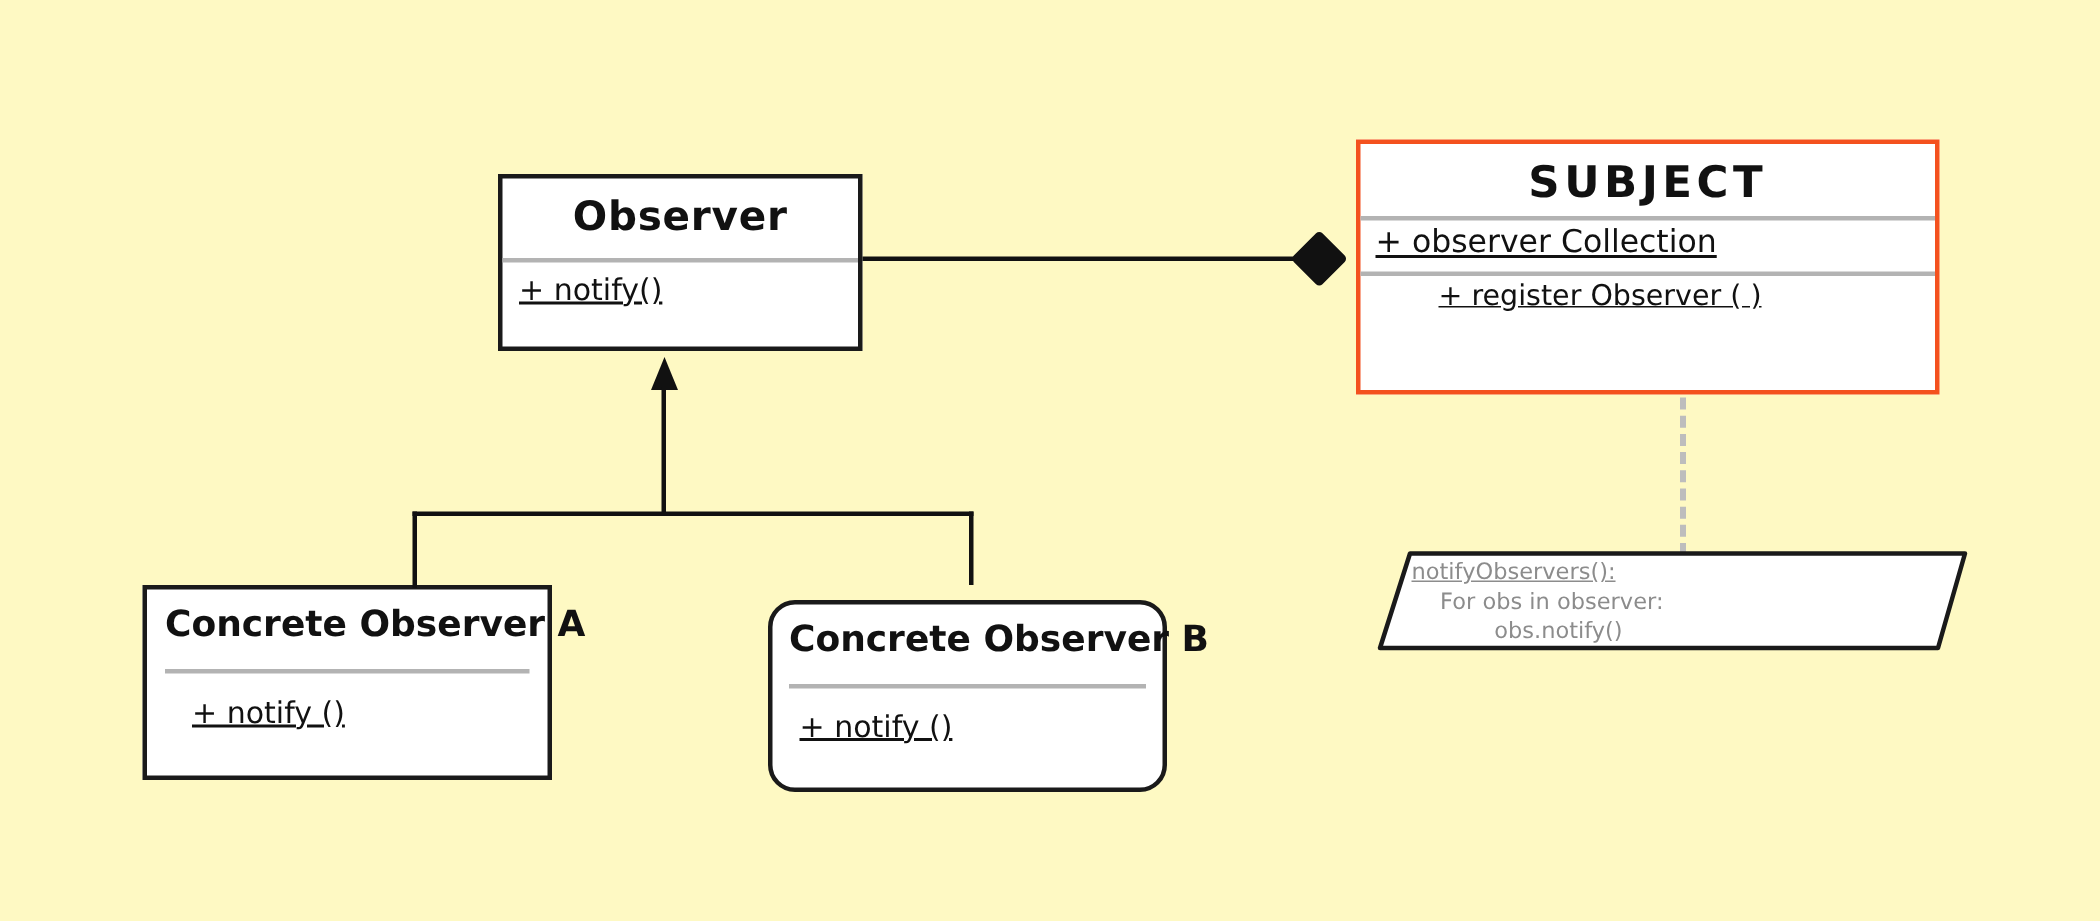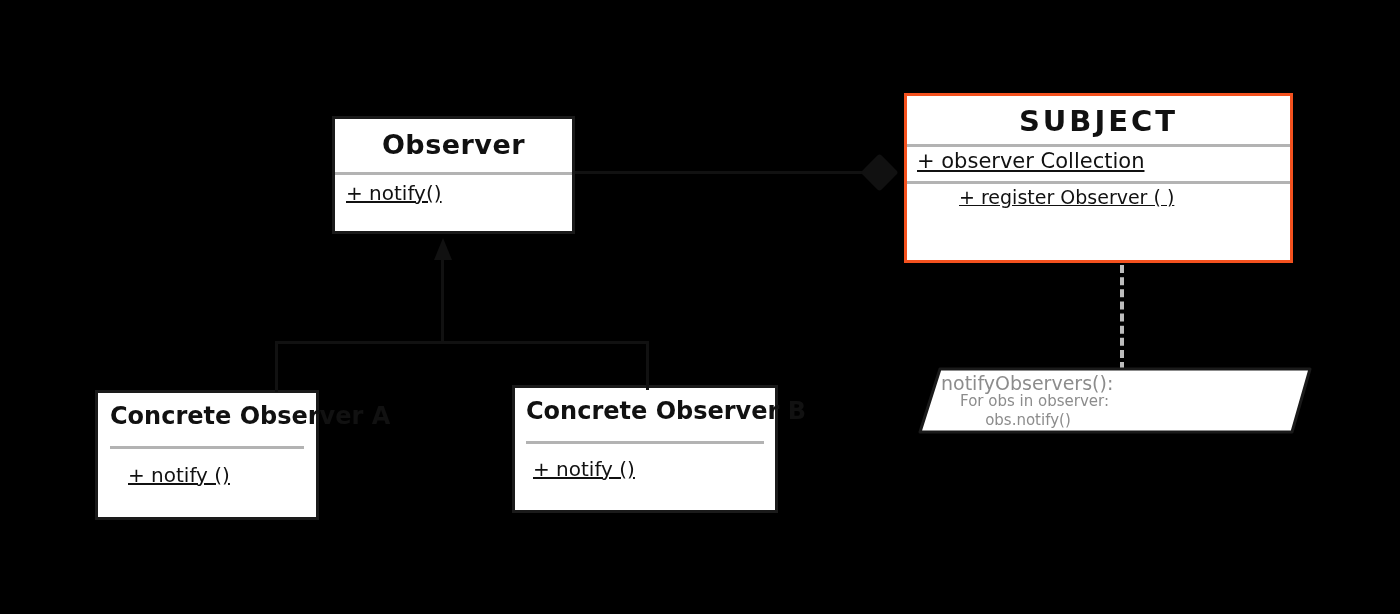--- a/index.html
+++ b/index.html
@@ -7,21 +7,21 @@
     padding: 0;
     background: #ffffff;
   }
   body {
     font-family: "DejaVu Sans", sans-serif;
   }
   #canvas {
     position: relative;
     width: 1400px;
     height: 614px;
-    background: #000000;
+    background: #fef9c3;
     overflow: hidden;
   }
 
   
   .uml-box {
     position: absolute;
     box-sizing: border-box;
     background: #ffffff;
     border: 3px solid #1a1a1a;
   }
@@ -123,29 +123,29 @@
     <div class="divider" style="top:48px;"></div>
     <div class="compartment" style="left:10px; top:55px; font-size:21px;">
       <div class="row">+ observer Collection</div>
     </div>
     <div class="divider" style="top:85px;"></div>
     <div class="compartment" style="left:9px; top:92px; font-size:19px;">
       <div class="row" style="margin-bottom:6px;margin-left:43px;">+ register Observer ( )</div>
     </div>
   </div>
 
-  <div class="uml-box" style="left:95px; top:390px; width:224px; height:130px;">
+  <div class="uml-box" style="left:95px; top:390px; width:273px; height:130px;">
     <div class="box-title left" style="top:9px; left:12px; font-size:24px; font-weight:700;">Concrete Observer A</div>
     <div class="divider" style="top:53px; left:12px; right:12px;"></div>
     <div class="compartment" style="left:30px; top:72px; font-size:20px;">
       <div class="row">+ notify ()</div>
     </div>
   </div>
 
-  <div class="uml-box" style="left:512px; top:385px; width:266px; height:128px;">
+  <div class="uml-box" style="left:512px; top:400px; width:266px; height:128px;border-radius:18px;">
     <div class="box-title left" style="top:9px; left:11px; font-size:24px; font-weight:700;">Concrete Observer B</div>
     <div class="divider" style="top:53px; left:11px; right:11px;"></div>
     <div class="compartment" style="left:18px; top:71px; font-size:20px;">
       <div class="row">+ notify ()</div>
     </div>
   </div>
 
   <div class="line-h" style="left:575px; top:171px; width:305px;"></div>
   <div class="diamond" style="left:866px; top:159px; width:27px; height:27px;"></div>
 
@@ -154,18 +154,18 @@
   <div class="line-h" style="left:275px; top:341px; width:374px;"></div>
   <div class="line-v" style="left:275px; top:341px; height:51px;"></div>
   <div class="line-v" style="left:646px; top:341px; height:49px;"></div>
 
   <div class="dashed-v" style="left:1120px; top:265px; height:105px;"></div>
 
   <div class="note" style="left:918px; top:366px; width:396px; height:70px;">
     <svg width="396" height="70" viewBox="0 0 396 70">
       <polygon points="20,66 2,66 22,3 392,3 374,66" fill="#ffffff" stroke="#1a1a1a" stroke-width="3" stroke-linejoin="round"></polygon>
     </svg>
-    <div class="note-text" style="left:23px; top:6px; font-size:19px;">notifyObservers():</div>
+    <div class="note-text" style="left:23px; top:6px; font-size:15px;text-decoration:underline;">notifyObservers():</div>
     <div class="note-text" style="left:23px; top:26px; font-size:15px;">    For obs in observer:</div>
-    <div class="note-text" style="left:29px; top:45px; font-size:15px;">        obs.notify()</div>
+    <div class="note-text" style="left:40px; top:45px; font-size:15px;">        obs.notify()</div>
   </div>
 
 </div>
 
 </body></html>

